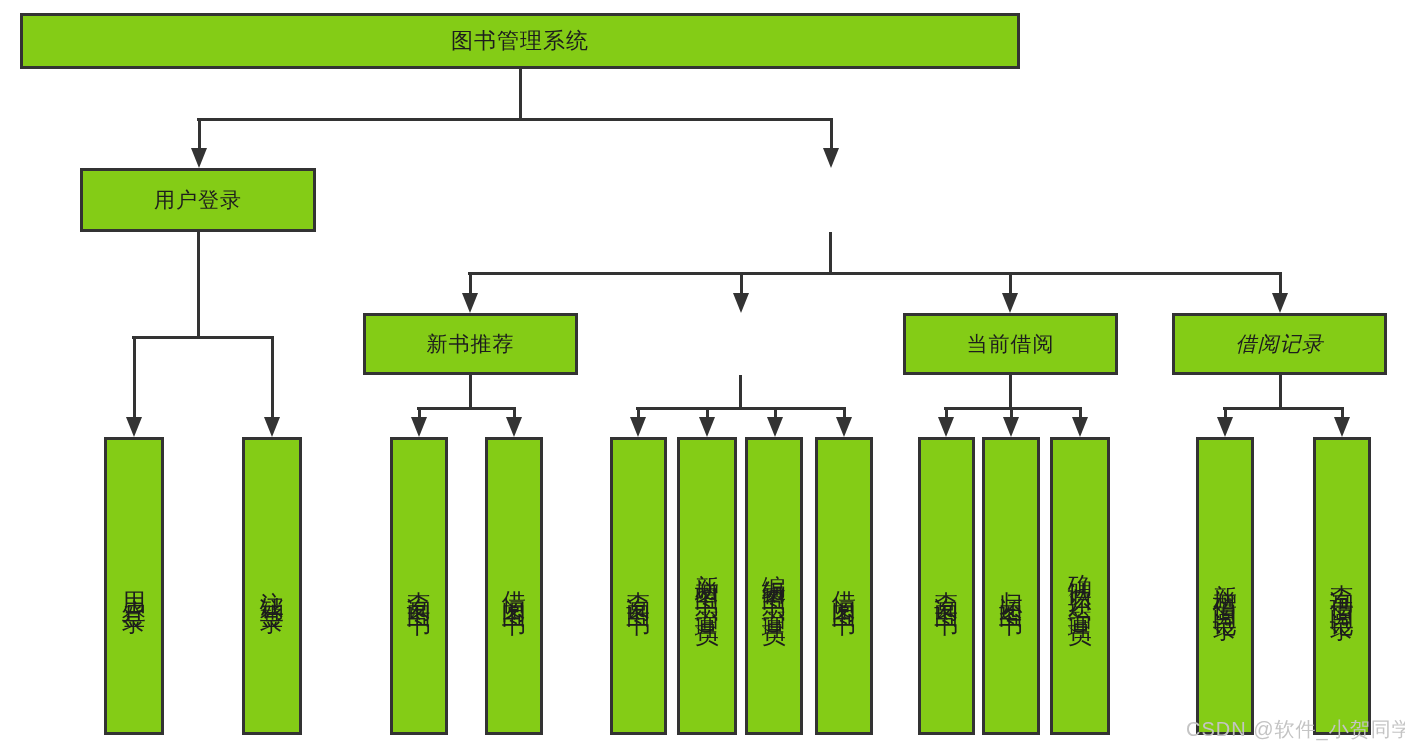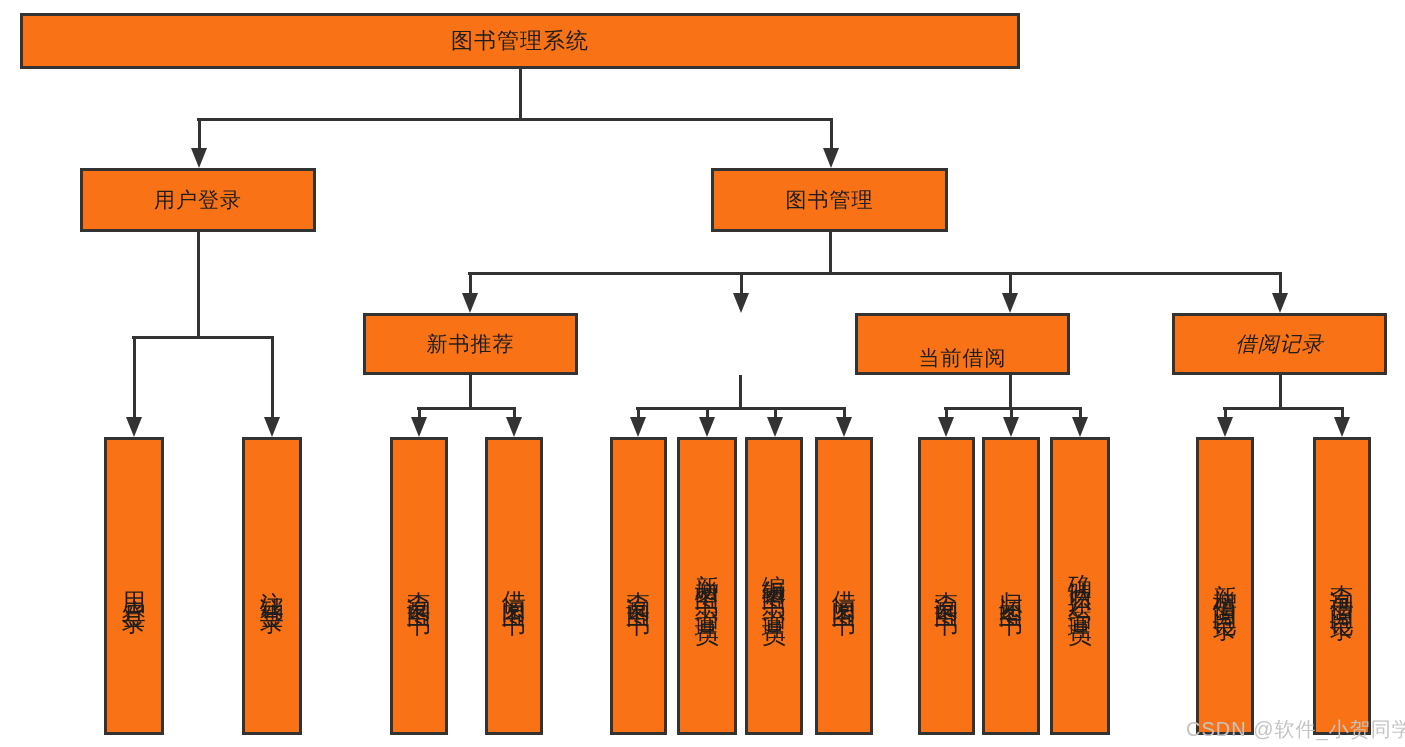--- a/index.html
+++ b/index.html
@@ -7,21 +7,21 @@
     position:relative;
     width:1405px;height:747px;
     background:#ffffff;
     overflow:hidden;
     font-family:"Liberation Sans","DejaVu Sans",sans-serif;
     color:#1d1d1d;
   }
   .box{
     position:absolute;
     box-sizing:border-box;
-    background:#f97316;
+    background:#84cc16;
     border:3px solid #333333;
     display:flex;
     align-items:center;
     justify-content:center;
     text-align:center;
   }
   .lvl1{left:20px;top:13px;width:1000px;height:56px;font-size:22px;letter-spacing:1px;}
   .lvl2{top:168px;height:64px;font-size:21px;letter-spacing:1px;}
   .lvl3{top:313px;height:62px;font-size:21px;letter-spacing:1px;}
   .leaf{top:437px;height:298px;}
@@ -55,28 +55,25 @@
 
 <div id="stage">
 
   <div class="box lvl1">
     <span>图书管理系统</span>
   </div>
 
   <div class="box lvl2" style="left:80px;width:236px;">
     <span>用户登录</span>
   </div>
-  <div class="box lvl2" style="left:711px;width:237px;">
-    <span>图书管理</span>
-  </div>
 
   <div class="box lvl3" style="left:363px;width:215px;">
     <span>新书推荐</span>
   </div>
-  <div class="box lvl3" style="left:855px;width:215px;align-items:flex-end;">
+  <div class="box lvl3" style="left:903px;width:215px;">
     <span>当前借阅</span>
   </div>
   <div class="box lvl3" style="left:1172px;width:215px;font-style:italic;">
     <span>借阅记录</span>
   </div>
 
   <div class="box leaf" style="left:104px;width:60px;">
     <span class="vtext">用户登录</span>
   </div>
   <div class="box leaf" style="left:242px;width:60px;">

